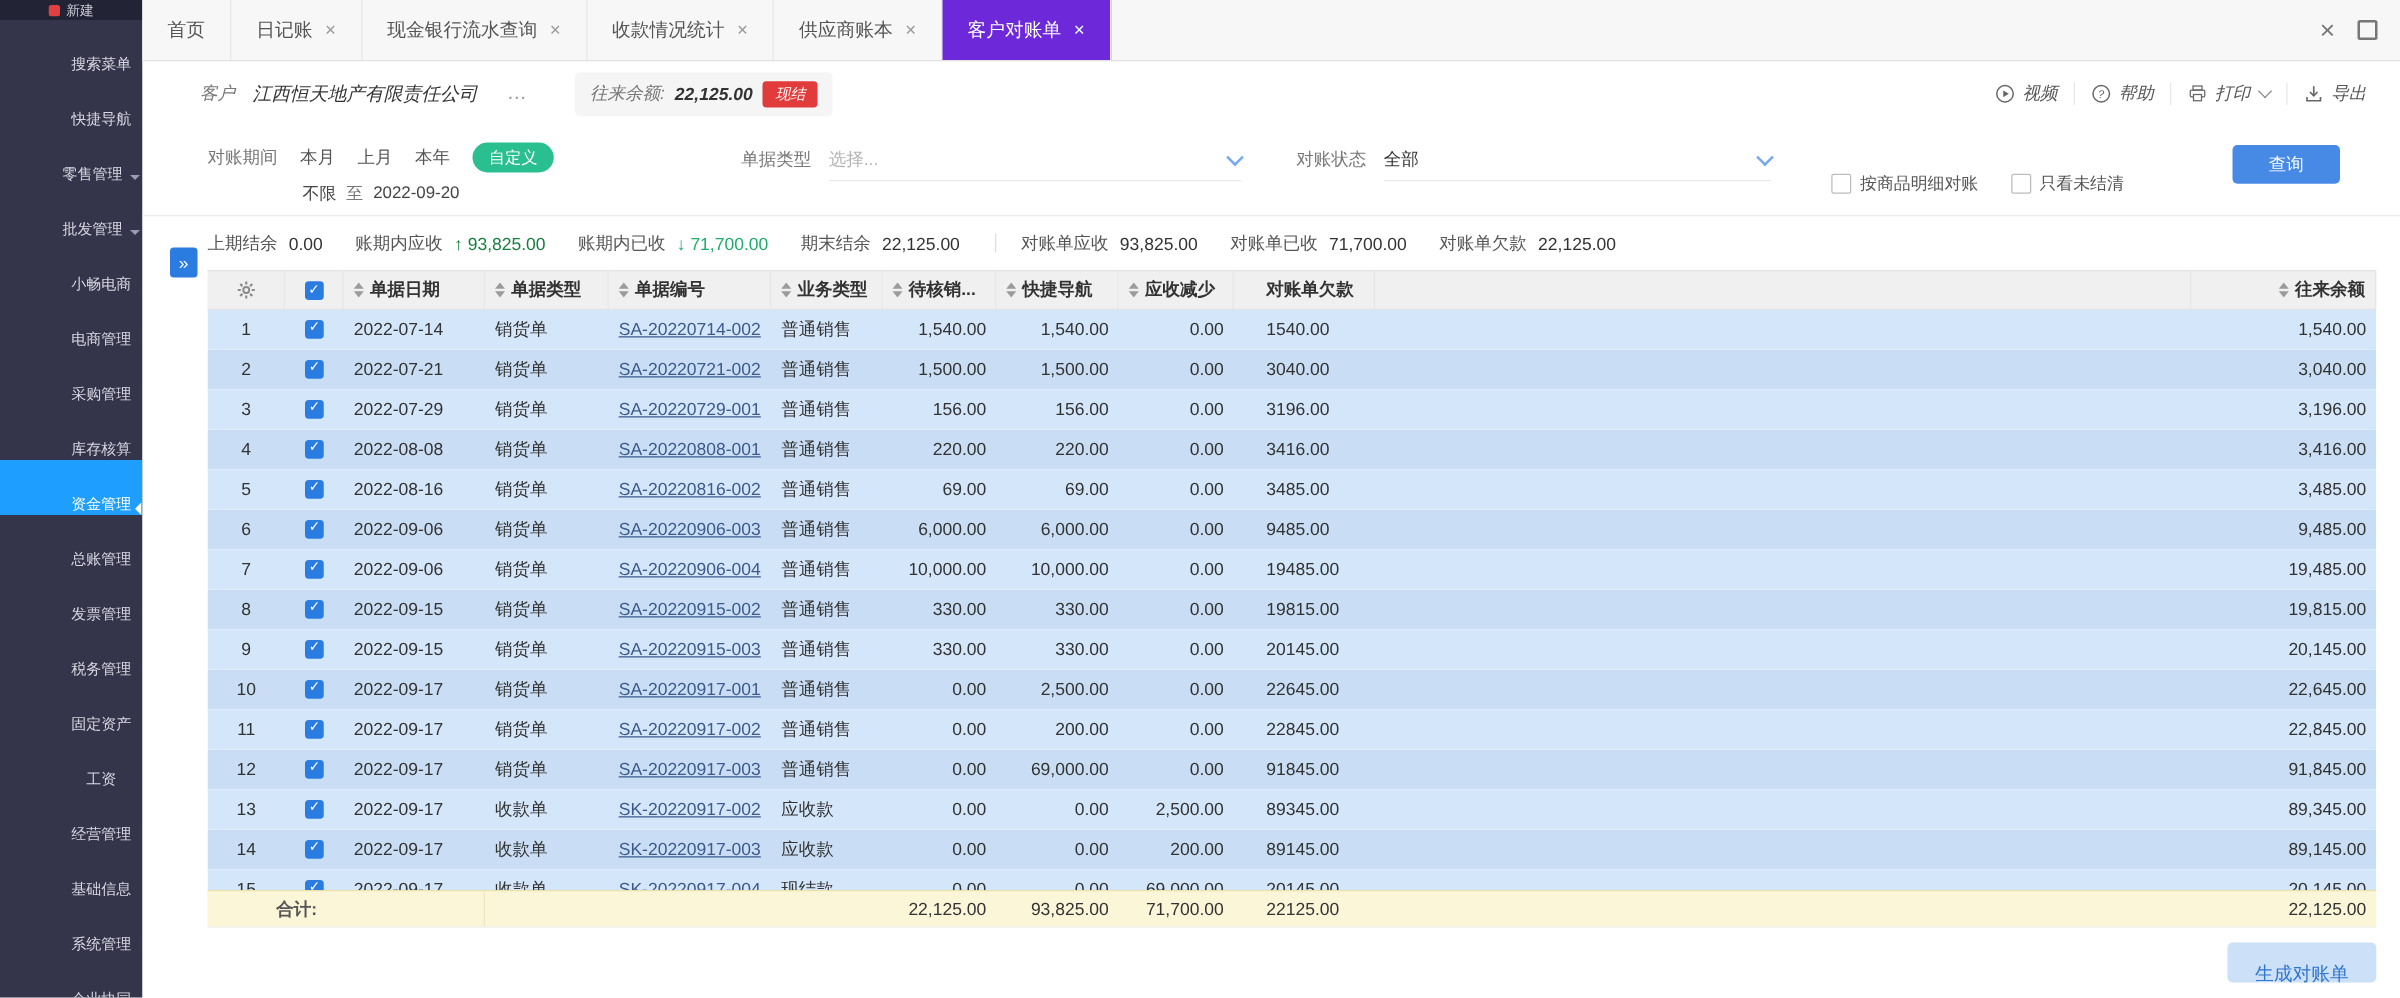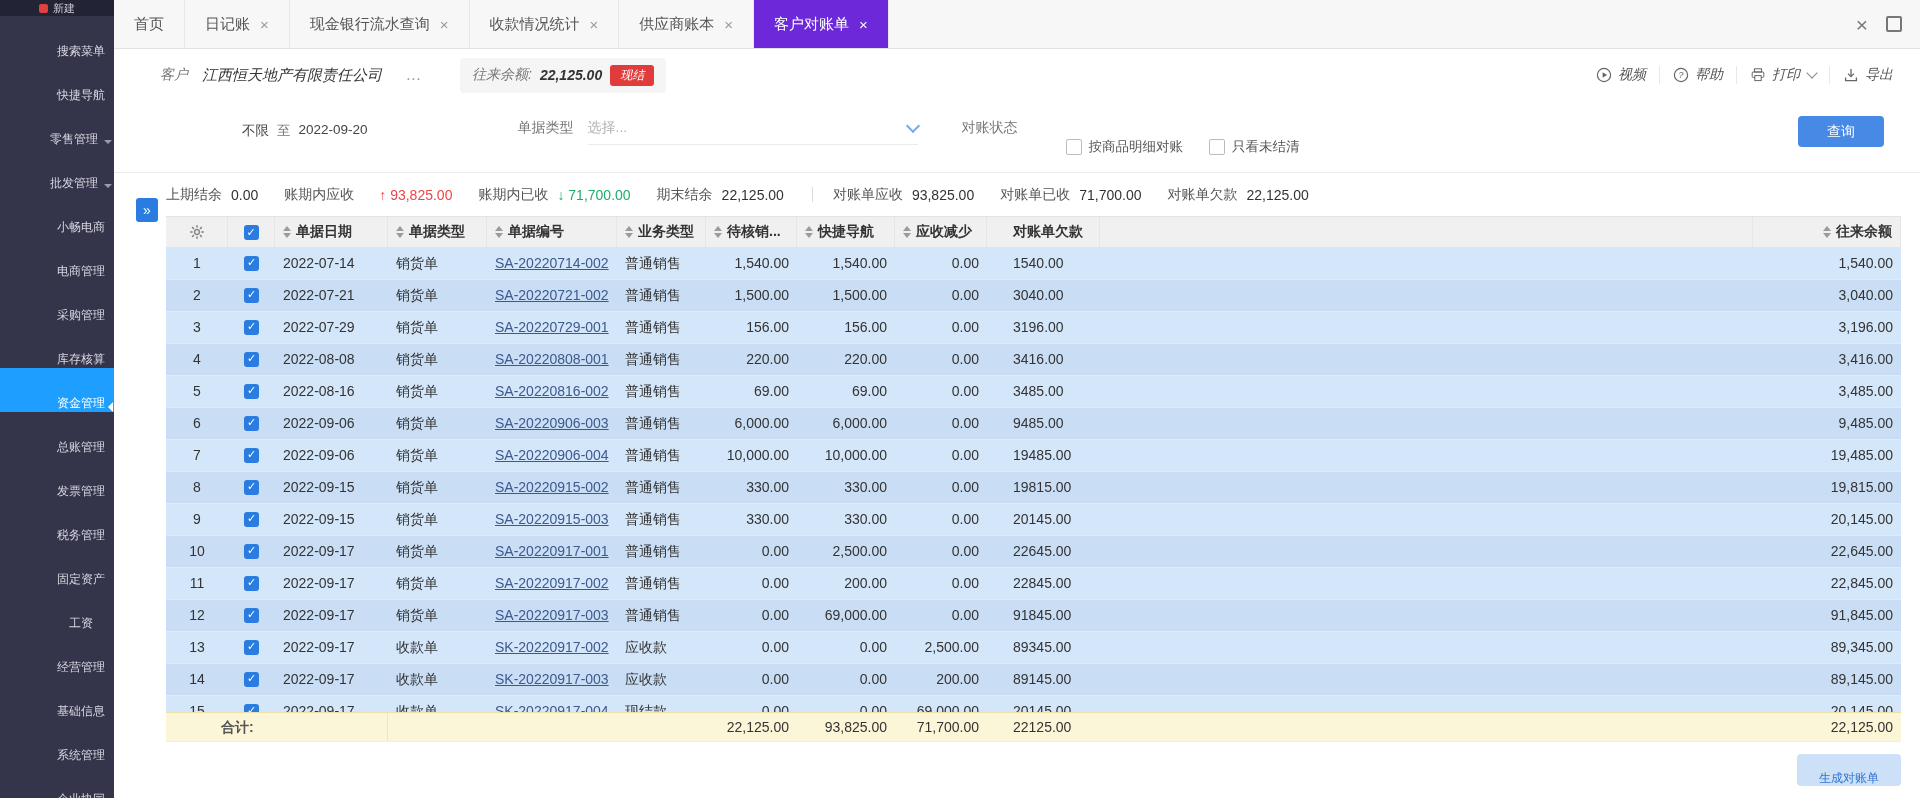--- a/index.html
+++ b/index.html
@@ -56,27 +56,27 @@
   .dropdown{display:flex;align-items:center;justify-content:space-between;border-bottom:1px solid #ebebeb;padding-bottom:7px;cursor:pointer;}
   .dd-doc{width:330px;}
   .dd-status{width:310px;}
   .dropdown .ph{color:#b3b3b3;}
   .dropdown .val{color:#333;}
   .chev-blue{width:8px;height:8px;border-right:2px solid #74a8f2;border-bottom:2px solid #74a8f2;transform:rotate(45deg);margin-top:-4px;flex-shrink:0;}
   .cbx-line{display:flex;align-items:center;gap:7px;color:#555;font-size:13.5px;padding-top:7px;cursor:pointer;}
   .cb1{margin-left:48px;}
   .cb2{margin-left:26px;}
   .cbx-empty{width:14px;height:14px;border:1px solid #bcbcbc;border-radius:2px;background:#fff;flex-shrink:0;}
-  .query-btn{margin-left:auto;margin-right:16px;width:86px;height:31px;background:#478ae6;color:#fff;border:none;border-radius:4px;font-size:14px;cursor:pointer;margin-top:2px;font-family:inherit;}
+  .query-btn{margin-left:auto;margin-right:28px;width:86px;height:31px;background:#478ae6;color:#fff;border:none;border-radius:4px;font-size:14px;cursor:pointer;margin-top:2px;font-family:inherit;}
 
   
   .summaryrow{height:43px;display:flex;align-items:center;padding-left:52px;font-size:14px;color:#333;}
   .sum-item{display:flex;gap:9px;margin-right:26px;align-items:center;white-space:nowrap;}
   .sum-item .sl{color:#555;}
-  .tone-red{color:#ef4444;margin-left:16px;}
+  .tone-red{color:#15803d;}
   .tone-green{color:#1fae6a;}
   .sum-sep{width:1px;height:15px;background:#ddd;margin:0 20px 0 2px;}
 
   .expand-handle{position:absolute;left:22px;top:198px;width:22px;height:24px;background:#2a7ce0;color:#fff;border-radius:3px;display:flex;align-items:center;justify-content:center;font-size:14px;cursor:pointer;z-index:3;}
 
   
   .table-wrap{margin-left:52px;width:1735px;}
   .thead{display:flex;height:32px;background:#f0f0f1;border-top:1px solid #e3e3e3;border-bottom:1px solid #e3e3e3;box-sizing:border-box;}
   .hcell{display:flex;align-items:center;gap:5px;padding:0 8px;font-size:14px;color:#333;font-weight:700;border-right:1px solid #e6e6e6;box-sizing:border-box;overflow:hidden;white-space:nowrap;}
   .hcell.center{justify-content:center;}
@@ -104,21 +104,21 @@
   .c-bal{width:148px;text-align:right;}
   .cbx{width:15px;height:15px;background:#2a7ce0;border-radius:3px;position:relative;cursor:pointer;flex-shrink:0;}
   .cbx::after{content:"\2713";color:#fff;font-size:11px;position:absolute;left:3px;top:-9px;line-height:31px;}
   .thead .cbx::after{top:-8px;}
   .doclink{color:#3c5a8c;text-decoration:underline;cursor:pointer;}
   .tfootrow{display:flex;height:30px;line-height:29px;background:#fcf6d8;border-top:1px solid #ece0ab;border-bottom:1px solid #eeeeee;box-sizing:border-box;font-size:14px;color:#333;}
   .c-sumlab{width:222px;padding-left:55px;font-weight:700;color:#555;border-right:1px solid #efe6bf;box-sizing:border-box;}
   .c-sumgap{width:318px;}
 
   .actionsrow{flex:1;display:flex;justify-content:flex-end;align-items:center;padding-right:19px;}
-  .gen-btn{height:32px;padding:16px 22px;background:#cce0f7;color:#2f74d0;border:none;border-radius:4px;font-size:12px;cursor:pointer;font-family:inherit;}
+  .gen-btn{height:32px;padding:16px 22px;background:#cce0f7;color:#2f74d0;border:none;border-radius:4px;font-size:15px;cursor:pointer;font-family:inherit;}
 
   svg{display:block;}
 </style>
 </head>
 <body>
 
 <div class="app">
 
   <aside class="sidebar">
     <div class="side-top">
@@ -259,37 +259,50 @@
               <path d="M5 6.6L8 9.6l3-3" fill="none" stroke="#666" stroke-width="1.3"></path>
               <path d="M2.6 10.6v3h10.8v-3" fill="none" stroke="#666" stroke-width="1.3"></path>
             </svg>
           <span>导出</span>
         </span>
       </span>
     </div>
 
     <div class="filterbar">
       <div class="period">
+        <div class="period-line1">
+          <span class="period-label">对账期间</span>
+          <span class="period-line1" style="gap:18px;">
+              <span class="p-opt">本月</span>
+              <span class="p-opt">上月</span>
+              <span class="p-opt">本年</span>
+              <span class="badge-green">自定义</span>
+            </span>
+        </div>
         <div class="period-line2">
           <span>不限</span>
           <span class="lab">至</span>
           <span>2022-09-20</span>
         </div>
       </div>
 
       <div class="f-block f-doc">
         <span class="lab">单据类型</span>
         <span class="dropdown dd-doc">
           <span class="ph">选择...</span>
           <span class="chev-blue"></span>
         </span>
       </div>
 
       <div class="f-block f-status">
         <span class="lab">对账状态</span>
+        <span class="dropdown dd-status">
+          <span class="val">全部</span>
+          <span class="chev-blue"></span>
+        </span>
       </div>
 
       <label class="cbx-line cb1">
         <span class="cbx-empty"></span>
         <span>按商品明细对账</span>
       </label>
       <label class="cbx-line cb2">
         <span class="cbx-empty"></span>
         <span>只看未结清</span>
       </label>

